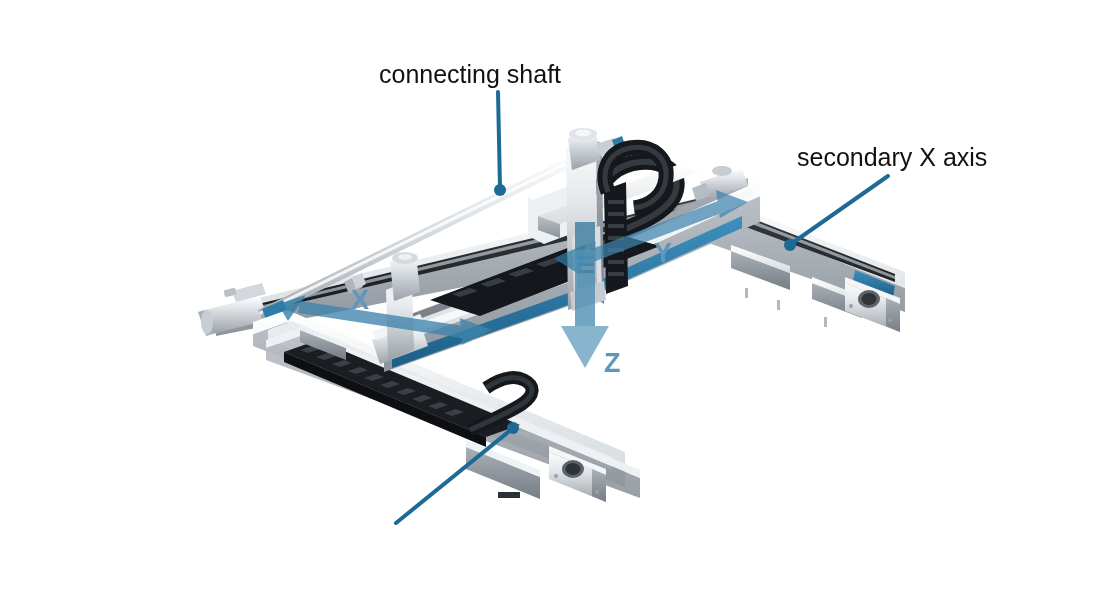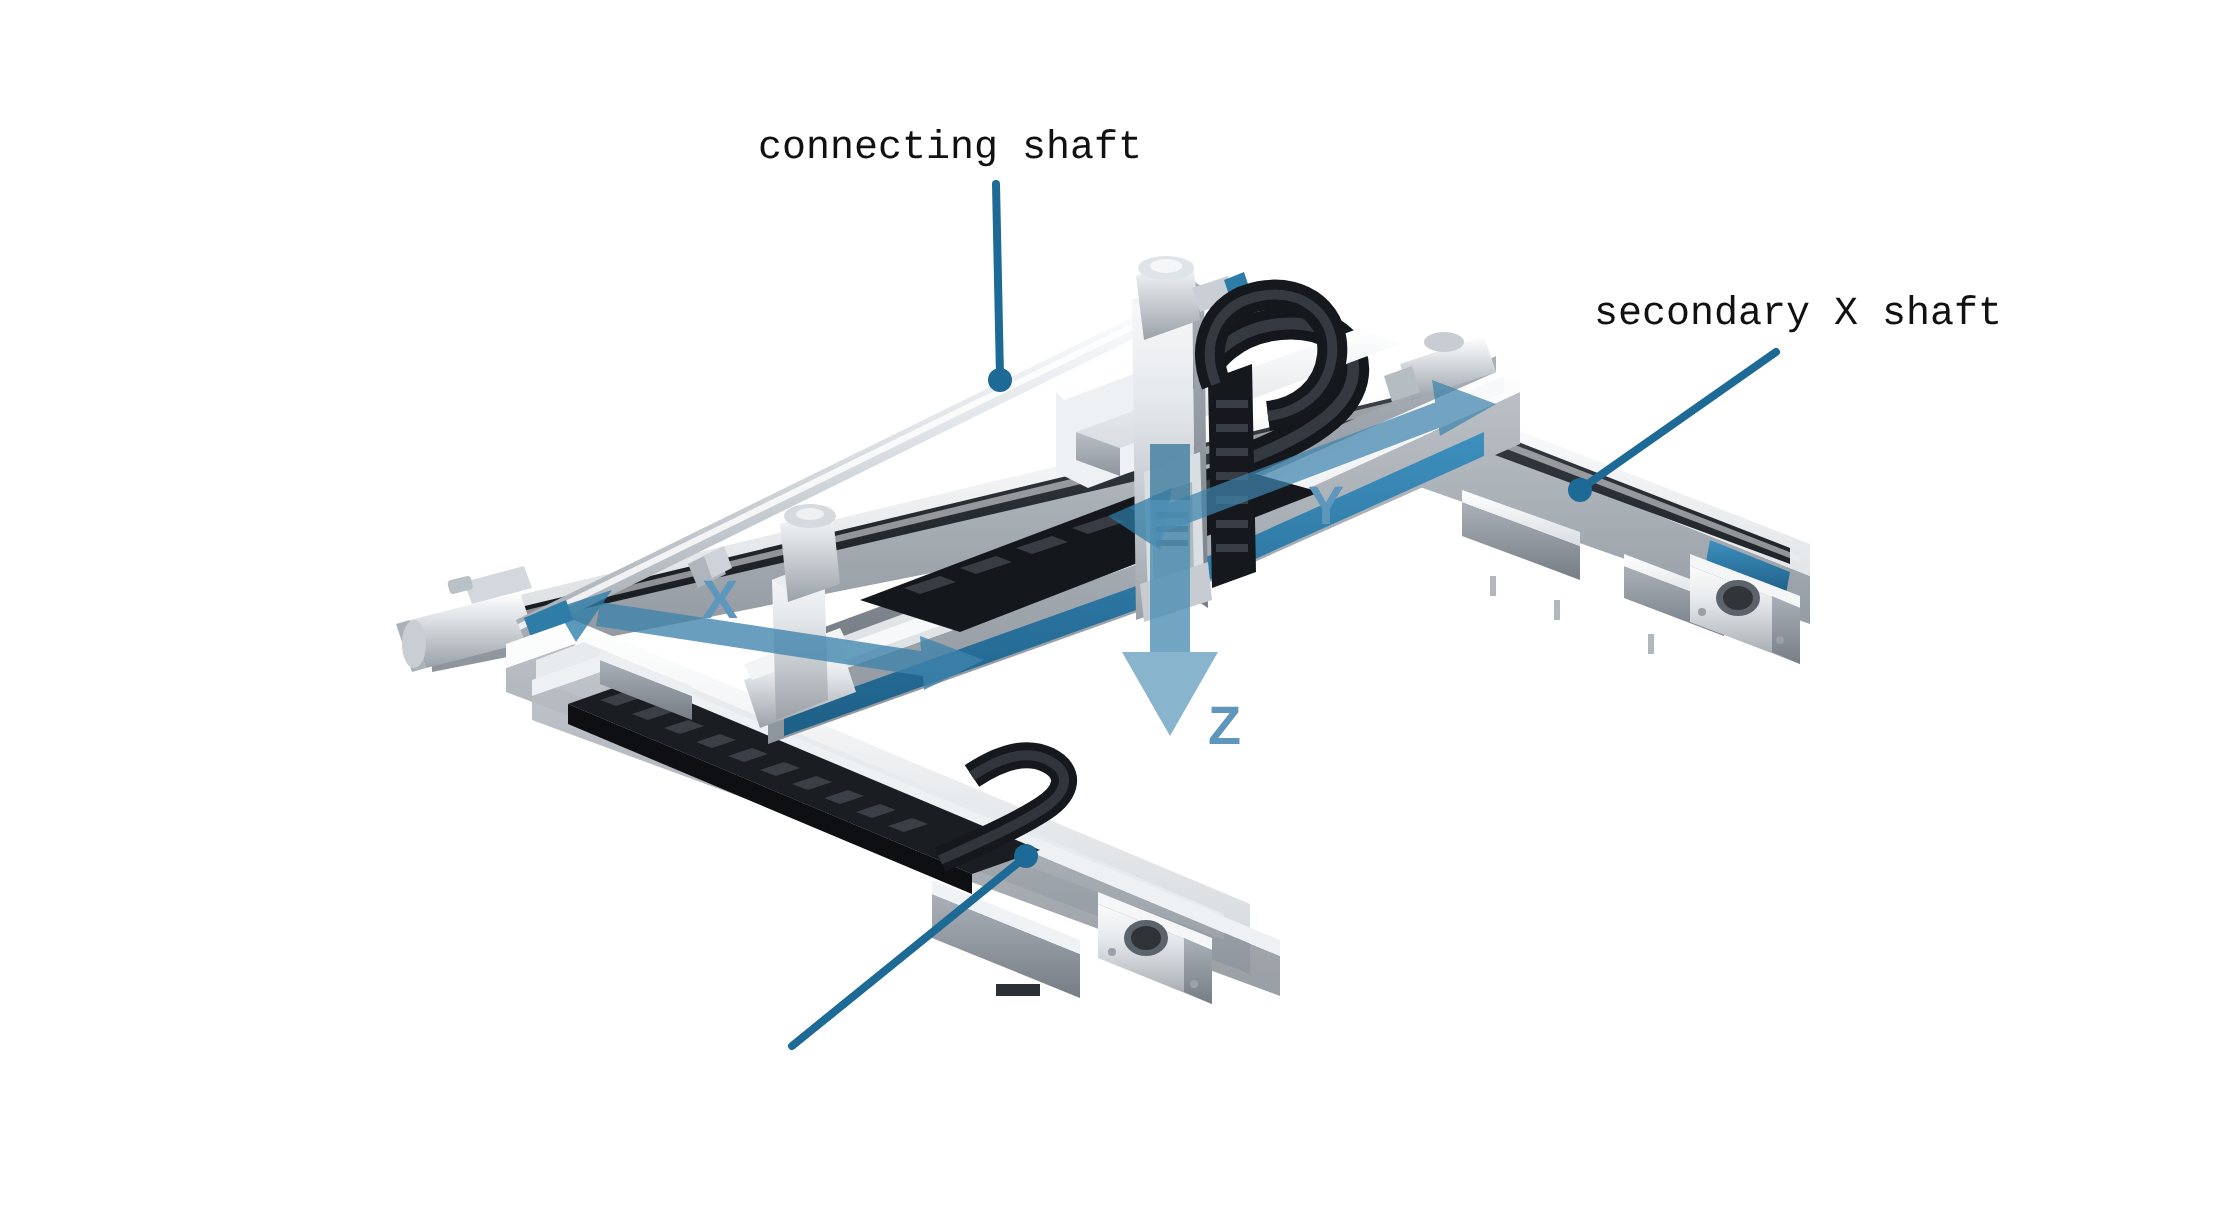--- a/index.html
+++ b/index.html
@@ -4,22 +4,22 @@
 <style>
   html,body{margin:0;padding:0;}
   body{
     width:1107px;height:610px;background:#ffffff;
     font-family:"Liberation Sans",sans-serif;
     overflow:hidden;position:relative;
   }
   #stage{position:absolute;left:0;top:0;width:1107px;height:610px;}
   #art{position:absolute;left:0;top:0;}
   .lbl{
-    position:absolute;color:#111111;font-size:20px;line-height:23px;
-    white-space:nowrap;font-family:Liberation Mono, monospace;
+    position:absolute;color:#111111;font-size:25px;line-height:23px;
+    white-space:nowrap;font-family:Liberation Sans, sans-serif;
   }
   .axlbl{
     position:absolute;font-weight:bold;font-size:27px;line-height:27px;
     font-family:"Liberation Sans",sans-serif;white-space:nowrap;
   }
   #lbl-connecting{left:379px;top:63px;}
   #lbl-secondary{left:797px;top:146px;}
   #lbl-primary{left:249px;top:529px;}
   #lbl-x{left:351px;top:287px;}
   #lbl-y{left:654px;top:240px;}
@@ -307,21 +307,21 @@
   </g>
   <g fill="#1d6a96">
     <circle cx="500" cy="190" r="6"></circle>
     <circle cx="790" cy="245" r="6"></circle>
     <circle cx="513" cy="428" r="6"></circle>
   </g>
 </svg>
 
 <div class="lbl" id="lbl-connecting">connecting shaft</div>
 
-<div class="lbl" id="lbl-secondary">secondary X shaft</div>
+<div class="lbl" id="lbl-secondary">secondary X axis</div>
 
 
 <div class="axlbl" id="lbl-x" style="color:#5e96bc">X</div>
 
 <div class="axlbl" id="lbl-y" style="color:#5e96bc">Y</div>
 
 <div class="axlbl" id="lbl-z" style="color:#5e96bc">Z</div>
 
 </div>
 

